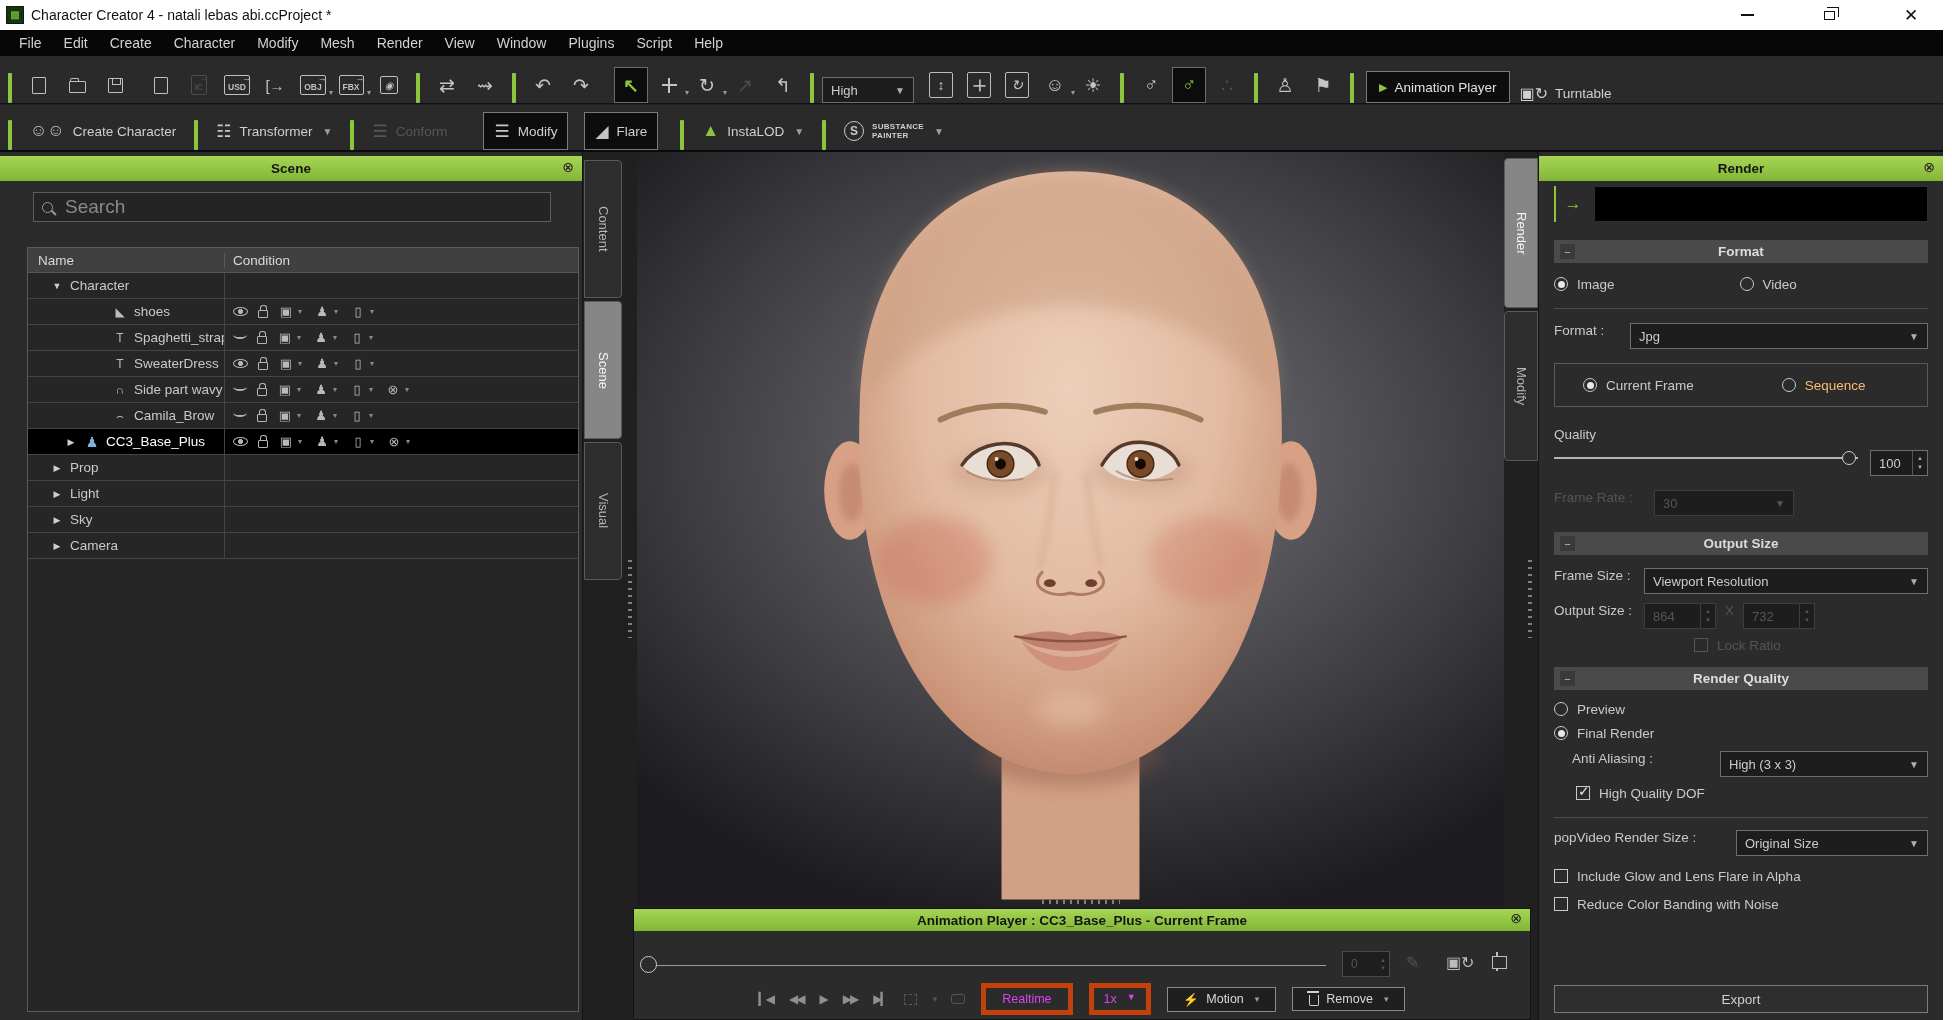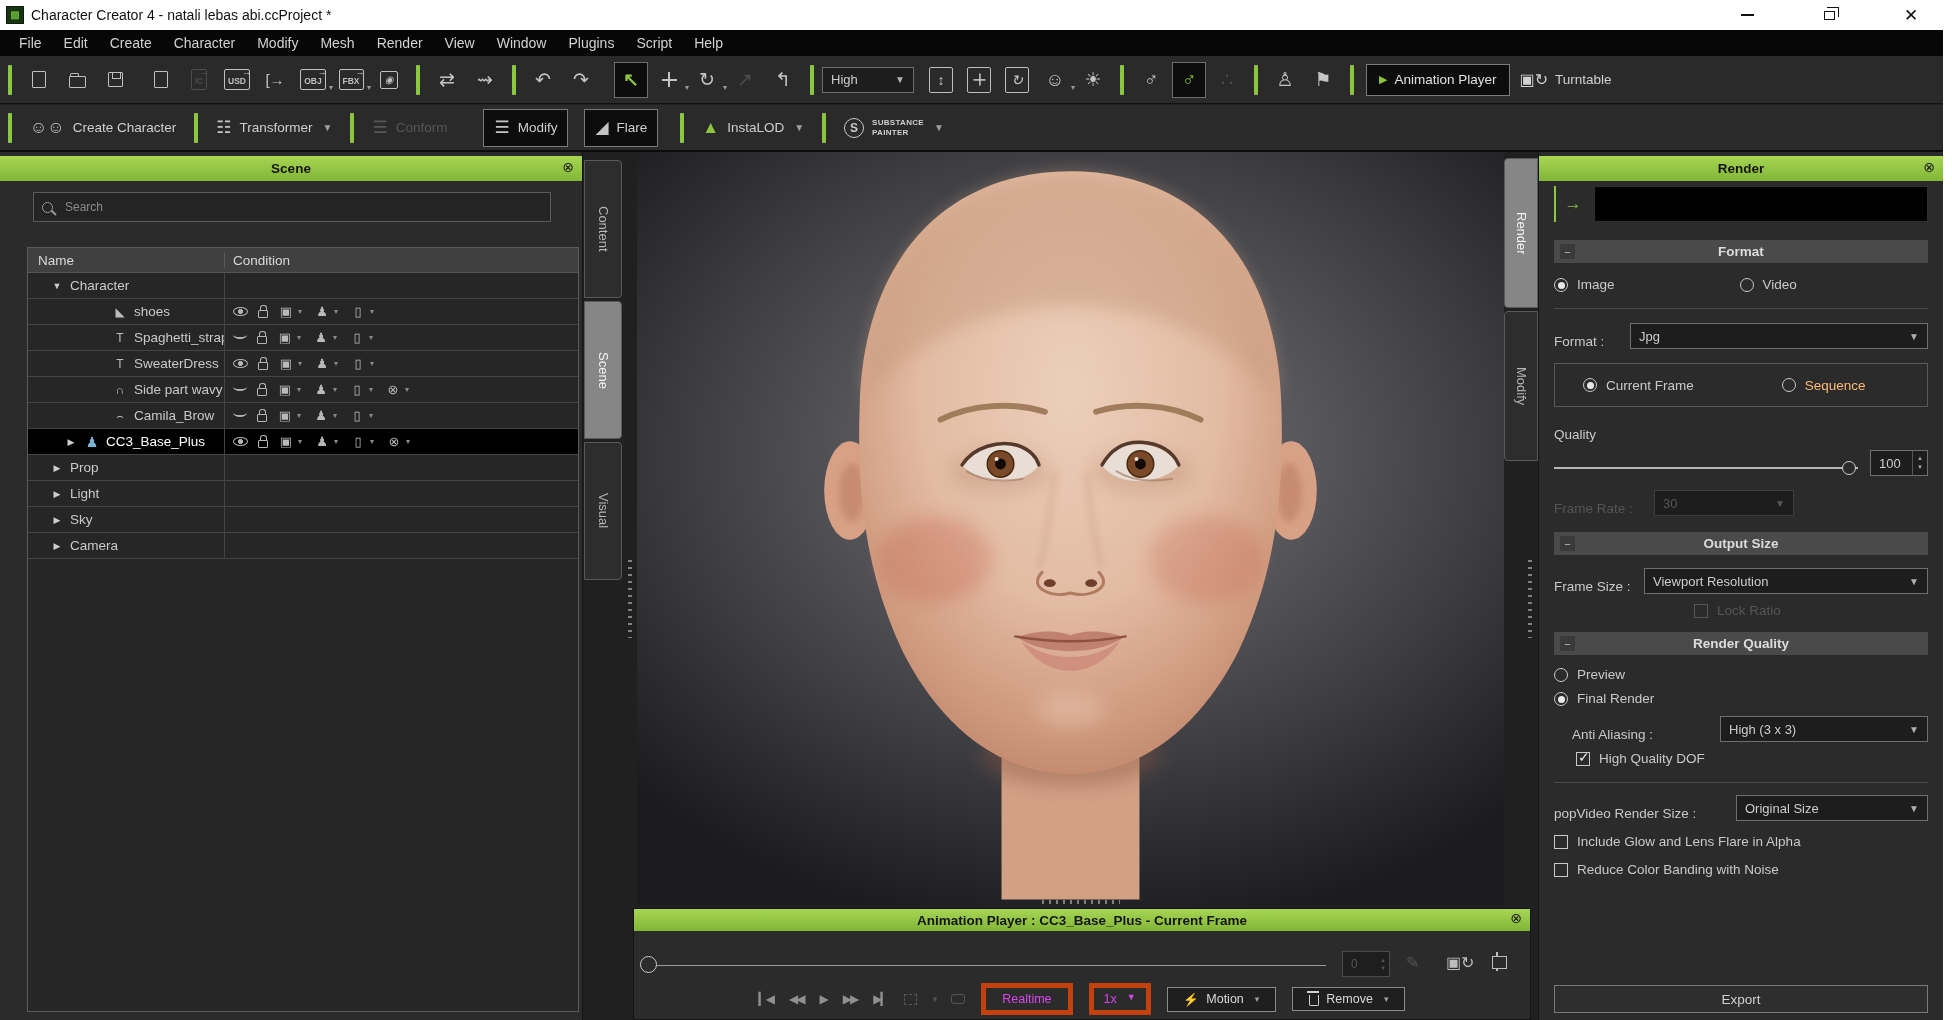--- a/index.html
+++ b/index.html
@@ -14,21 +14,21 @@
   .wc-min i{display:block;width:13px;height:2px;background:#111;}
   .wc-restore i{display:block;width:11px;height:9px;border:1.5px solid #111;position:relative;background:#fff;}
   .wc-restore i:before{content:'';position:absolute;left:2px;top:-5px;width:11px;height:9px;border:1.5px solid #111;border-bottom:none;border-left:none;}
   .wc-close{font-size:17px;}
 
   
   .menubar{position:absolute;left:0;top:30px;width:1943px;height:26px;background:#070707;display:flex;align-items:center;gap:0;padding-left:8px;}
   .menu-item{color:#d2d2d2;font-size:14px;padding:3px 11px;cursor:default;}
 
   
-  .toolbar{position:absolute;left:0;width:1943px;height:48px;background:#2a2a2a;display:flex;align-items:center;border-bottom:1px solid #121212;}
+  .toolbar{position:absolute;left:0;width:1943px;height:48px;background:#2a2a2a;display:flex;align-items:flex-end;border-bottom:1px solid #121212;}
   .tb1{top:56px;}
   .tb2{top:105px;height:47px;border-bottom:2px solid #0b0b0b;}
   .gsep{width:4px;height:30px;background:#8cc63f;margin:0 8px;flex:none;border-radius:1px;}
   .tbi{width:34px;height:36px;margin:0 2px;display:flex;align-items:center;justify-content:center;color:#c4c4c4;font-size:19px;flex:none;position:relative;}
   .tbi.small{font-size:15px;}
   .tbi.dis{color:#4d4d4d;}
   .tbi.activebox{background:#0c0c0c;border:1px solid #6d6d6d;}
   .tbi .car{position:absolute;right:-3px;bottom:6px;font-size:8px;color:#9a9a9a;}
   .boxed{border:1.5px solid #bdbdbd;border-radius:2px;width:24px;height:26px;font-size:14px;display:flex;align-items:center;justify-content:center;}
   .badge{border:1.5px solid #c0c0c0;border-radius:2px;font-size:8.5px;font-weight:bold;color:#c0c0c0;padding:7px 3px 3px 3px;position:relative;line-height:1;}
@@ -58,21 +58,21 @@
   .sub-logo{display:flex;flex-direction:column;font-size:8px;font-weight:bold;line-height:1.15;color:#cfcfcf;letter-spacing:.3px;}
   .circleS{width:20px;height:20px;border:1.5px solid #c9c9c9;border-radius:50%;display:flex;align-items:center;justify-content:center;font-size:12px;font-weight:bold;color:#c9c9c9;}
 
   
   .scene-panel{position:absolute;left:0;top:152px;width:583px;height:868px;background:#2b2b2b;border-right:1px solid #141414;}
   .green-hdr{position:absolute;left:0;top:4px;right:0;height:25px;background:linear-gradient(#a7d554,#82b637);display:flex;align-items:center;justify-content:center;color:#151515;font-size:13.5px;font-weight:bold;}
   .hdr-close{position:absolute;right:8px;top:3px;color:#1d1d1d;font-size:14px;font-weight:normal;}
   .searchbox{position:absolute;left:33px;top:40px;width:518px;height:30px;background:#242424;border:1px solid #5c5c5c;display:flex;align-items:center;padding:0 8px;gap:10px;}
   .ic-search{width:11px;height:11px;border:1.5px solid #9a9a9a;border-radius:50%;position:relative;flex:none;}
   .ic-search:after{content:'';position:absolute;width:6px;height:1.5px;background:#9a9a9a;transform:rotate(45deg);right:-5px;bottom:-2px;}
-  .searchbox input{background:transparent;border:none;outline:none;color:#cfcfcf;font-size:12px;width:100%;}
+  .searchbox input{background:transparent;border:none;outline:none;color:#cfcfcf;font-size:19px;width:100%;}
   .searchbox input::placeholder{color:#8a8a8a;}
   .stable{position:absolute;left:27px;top:95px;right:3px;bottom:8px;border:1px solid #5a5a5a;background:#262626;overflow:hidden;}
   .thead{display:flex;height:25px;background:#404040;border-bottom:1px solid #555;color:#d8d8d8;font-size:13.5px;align-items:center;}
   .thead .hc1{width:197px;padding-left:10px;border-right:1px solid #5a5a5a;}
   .thead .hc2{padding-left:8px;}
   .trow{display:flex;height:26px;border-bottom:1px solid #444;align-items:center;color:#c9c9c9;font-size:13.5px;}
   .trow.sel{background:#000;color:#fff;}
   .ncell{width:197px;height:100%;display:flex;align-items:center;gap:6px;border-right:1px solid #444;overflow:hidden;white-space:nowrap;}
   .ccell{flex:1;height:100%;display:flex;align-items:center;gap:4px;padding-left:8px;}
   .tw{width:14px;font-size:9px;color:#cfcfcf;flex:none;text-align:center;}
@@ -120,21 +120,21 @@
   .pcar{font-size:9px;color:#9f9f9f;margin-left:4px;}
 
   
   .render-panel{position:absolute;left:1538px;top:152px;width:405px;height:868px;background:#2b2b2b;border-left:1px solid #141414;}
   .rp-body{position:absolute;left:0;right:0;top:30px;bottom:0;padding:0 15px;}
   .exp-row{display:flex;margin-top:4px;height:36px;}
   .exp-icon{width:36px;height:36px;display:flex;align-items:center;justify-content:center;color:#8cc63f;font-size:17px;font-weight:bold;border-left:2px solid #8cc63f;margin-right:4px;}
   .black-strip{flex:1;background:#000;border:1px solid #2f2f2f;}
   .secbar{height:23px;background:#4a4a4a;display:flex;align-items:center;justify-content:center;color:#dcdcdc;font-size:13.5px;font-weight:bold;position:relative;}
   .secbar .minus{position:absolute;left:6px;top:4px;width:15px;height:15px;background:#3a3a3a;color:#bdbdbd;font-size:11px;display:flex;align-items:center;justify-content:center;font-weight:normal;}
-  .rrow{display:flex;align-items:flex-end;color:#c9c9c9;font-size:13.5px;}
+  .rrow{display:flex;align-items:flex-start;color:#c9c9c9;font-size:13.5px;}
   .radio{width:14px;height:14px;border:1.5px solid #c9c9c9;border-radius:50%;position:relative;flex:none;margin-right:9px;}
   .radio.on:after{content:'';position:absolute;inset:2.5px;background:#e8e8e8;border-radius:50%;}
   .cb{width:14px;height:14px;border:1.5px solid #c9c9c9;position:relative;flex:none;margin-right:9px;}
   .cb.on:after{content:'\2713';position:absolute;left:1px;top:-4px;color:#e8e8e8;font-size:14px;}
   .cb.dis,.radio.dis{border-color:#555;}
   .dim{color:#555;}
   .hr{height:1px;background:#4a4a4a;}
   .spin{display:flex;align-items:center;border:1px solid #6e6e6e;background:#1d1d1d;height:26px;color:#ccc;font-size:13px;padding-left:8px;}
   .spin .spcol{margin-left:auto;display:flex;flex-direction:column;font-size:6px;color:#aaa;padding:0 4px;line-height:1.5;border-left:1px solid #555;align-self:stretch;justify-content:center;}
   .spin.dis{border-color:#3c3c3c;color:#555;}
@@ -649,20 +649,38 @@
         <span class="minus">−</span>
         <span>Output Size</span>
       </div>
       <div class="rrow" style="margin-top:13px">
         <span style="width:90px">Frame Size :</span>
         <div class="dd" style="flex:1">
           <span>Viewport Resolution</span>
             <span class="ddcar">▼</span>
         </div>
       </div>
+      <div class="rrow" style="margin-top:9px">
+        <span style="width:90px">Output Size :</span>
+        <div class="spin dis" style="width:72px">
+          <span>864</span>
+          <span class="spcol">
+              <span>▲</span>
+              <span>▼</span>
+            </span>
+        </div>
+        <span class="dim" style="margin:0 9px">X</span>
+        <div class="spin dis" style="width:72px">
+          <span>732</span>
+          <span class="spcol">
+              <span>▲</span>
+              <span>▼</span>
+            </span>
+        </div>
+      </div>
       <div class="rrow" style="margin-top:9px;padding-left:140px">
         <span class="cb dis"></span>
         <span class="dim">Lock Ratio</span>
       </div>
 
       <div class="secbar" style="margin-top:14px">
         <span class="minus">−</span>
         <span>Render Quality</span>
       </div>
       <div class="rrow" style="margin-top:12px">

